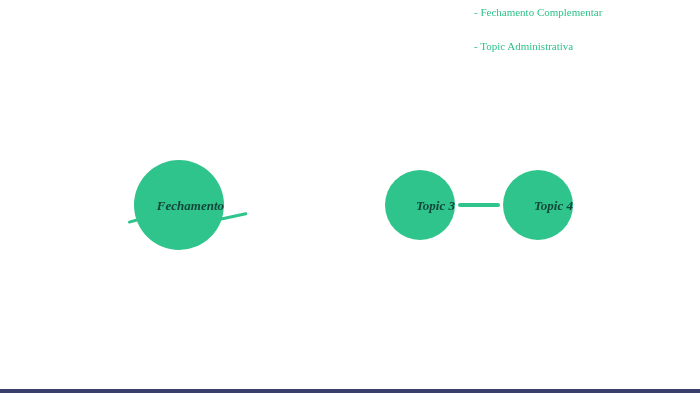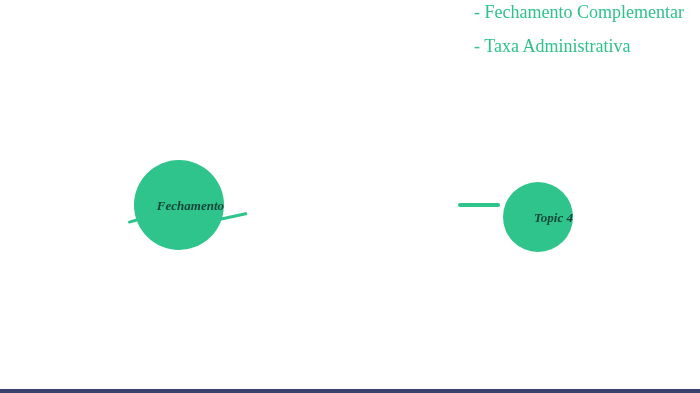--- a/index.html
+++ b/index.html
@@ -26,21 +26,21 @@
   }
   
   #notes-list {
     position: absolute;
     left: 474px;
     top: 5px;
     width: 215px;
   }
   .note-item {
     font-family: "Liberation Serif", serif;
-    font-size: 18px;
+    font-size: 11px;
     color: #2ec28a;
     line-height: 15px;
     margin-bottom: 19px;
     white-space: nowrap;
   }
   
   .node {
     position: absolute;
     border-radius: 50%;
     background: #2ec48b;
@@ -65,21 +65,21 @@
     height: 90px;
   }
   #node-topic3 {
     left: 385px;
     top: 170px;
     width: 70px;
     height: 70px;
   }
   #node-topic4 {
     left: 503px;
-    top: 182px;
+    top: 170px;
     width: 70px;
     height: 70px;
   }
   
   .connector {
     position: absolute;
     background: #2ec48b;
   }
   #connector-left {
     left: 128px;
@@ -107,30 +107,33 @@
     border-radius: 2px;
   }
 </style>
 </head>
 <body>
 
 <div id="canvas">
 
   <div id="notes-list">
     <div class="note-item">- Fechamento Complementar</div>
-    <div class="note-item">- Taxa Administrativa</div>
+    <div class="note-item">- Topic Administrativa</div>
   </div>
 
   <div class="connector" id="connector-left"></div>
   <div class="connector" id="connector-right"></div>
   <div class="connector" id="connector-topic3-topic4"></div>
 
   <div class="node" id="node-fechamento">
     <span class="node-label">Fechamento</span>
   </div>
 
+  <div class="node" id="node-topic3">
+    <span class="node-label">Topic 3</span>
+  </div>
 
   <div class="node" id="node-topic4">
     <span class="node-label">Topic 4</span>
   </div>
 
   <div id="bottom-bar"></div>
 </div>
 
 </body></html>

